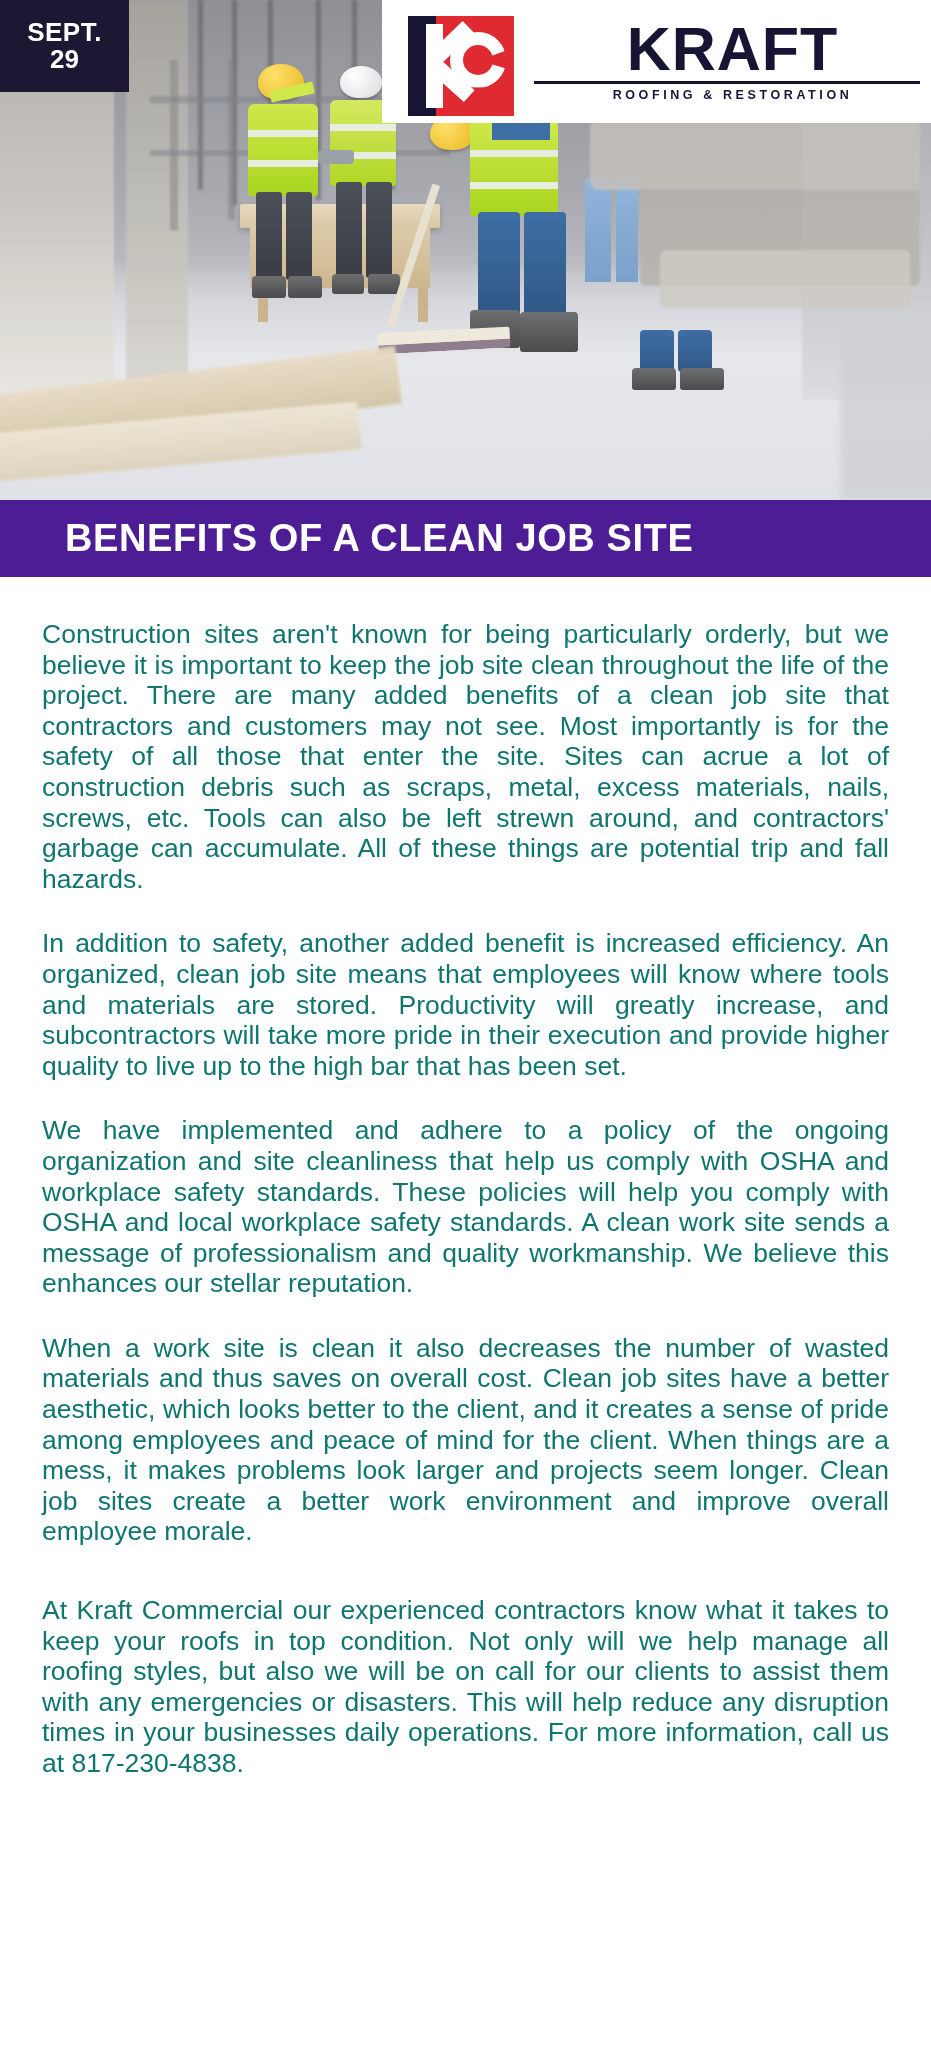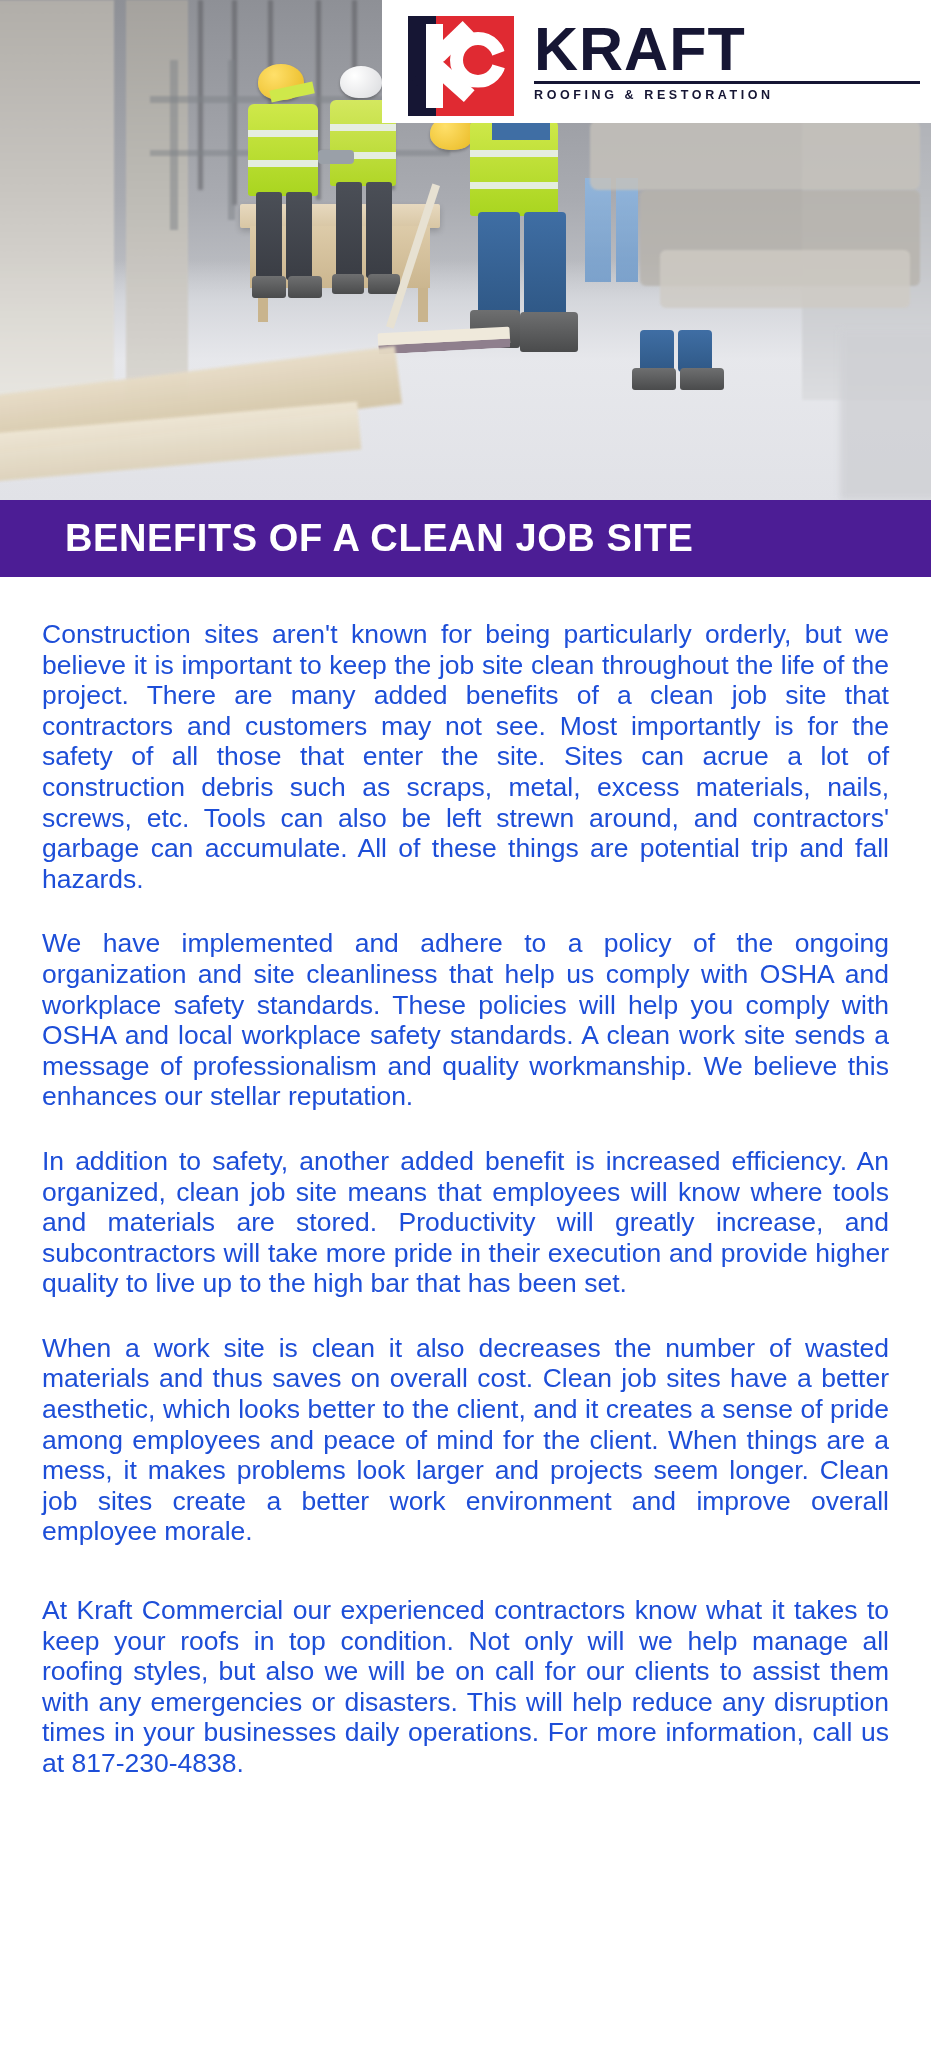--- a/index.html
+++ b/index.html
@@ -259,20 +259,21 @@
     left: 30px; top: 52px;
     width: 42px; height: 16px;
     background: #ffffff;
     transform: rotate(42deg);
     transform-origin: left center;
   }
   .logo-text {
     margin-left: 20px;
     flex: 1 1 auto;
     min-width: 0;
+    text-align: center;
   }
   .logo-text .brand {
     font-size: 61px;
     font-weight: 700;
     color: #161634;
     letter-spacing: 1px;
     line-height: .92;
   }
   .logo-text .sub {
     font-size: 25px;
@@ -321,21 +322,21 @@
     position: absolute;
     left: 0; top: 577px;
     width: 931px;
     padding: 42px 42px 0 42px;
     box-sizing: border-box;
   }
   .article p {
     margin: 0 0 34px 0;
     font-size: 26.5px;
     line-height: 1.155;
-    color: #1d4ed8;
+    color: #0f766e;
     text-align: justify;
     text-justify: inter-word;
     font-weight: 400;
   }
   .article p:last-child {
     margin-bottom: 0;
     margin-top: 48px;
   }
 </style>
 </head>
@@ -419,20 +420,24 @@
       <div class="jeans" style="left:640px; top:330px; width:34px; height:42px;"></div>
       <div class="jeans" style="left:678px; top:330px; width:34px; height:42px;"></div>
       <div class="boot" style="left:632px; top:368px; width:44px; height:22px;"></div>
       <div class="boot" style="left:680px; top:368px; width:44px; height:22px;"></div>
     </div>
 
     <div class="plank" style="left:-30px; top:372px; width:430px; height:58px; transform:rotate(-7deg);"></div>
     <div class="plank" style="left:-20px; top:418px; width:380px; height:48px; transform:rotate(-5deg); background:linear-gradient(to bottom,#efe7d6,#ddd2ba);"></div>
     <div class="debris" style="left:840px; top:330px; width:100px; height:170px; background:#cfd0d4; filter:blur(3px);"></div>
 
+    <div class="date-badge">
+      <div class="d-month">SEPT.</div>
+      <div class="d-day">29</div>
+    </div>
 
     <div class="logo-panel">
       <div class="logo-mark">
         <span class="k-blue"></span>
         <span class="red-box"></span>
         <span class="c-white"></span>
         <span class="k-white"></span>
         <span class="k-white-arm1"></span>
         <span class="k-white-arm2"></span>
       </div>
@@ -443,19 +448,19 @@
       </div>
     </div>
   </div>
 
   <div class="headline-banner">
     <h1>BENEFITS OF A CLEAN JOB SITE</h1>
   </div>
 
   <div class="article">
     <p>Construction sites aren't known for being particularly orderly, but we believe it is important to keep the job site clean throughout the life of the project. There are many added benefits of a clean job site that contractors and customers may not see. Most importantly is for the safety of all those that enter the site. Sites can acrue a lot of construction debris such as scraps, metal, excess materials, nails, screws, etc. Tools can also be left strewn around, and contractors' garbage can accumulate. All of these things are potential trip and fall hazards.</p>
+    <p>In addition to safety, another added benefit is increased efficiency. An organized, clean job site means that employees will know where tools and materials are stored. Productivity will greatly increase, and subcontractors will take more pride in their execution and provide higher quality to live up to the high bar that has been set.</p>
     <p>We have implemented and adhere to a policy of the ongoing organization and site cleanliness that help us comply with OSHA and workplace safety standards. These policies will help you comply with OSHA and local workplace safety standards. A clean work site sends a message of professionalism and quality workmanship. We believe this enhances our stellar reputation.</p>
-    <p>In addition to safety, another added benefit is increased efficiency. An organized, clean job site means that employees will know where tools and materials are stored. Productivity will greatly increase, and subcontractors will take more pride in their execution and provide higher quality to live up to the high bar that has been set.</p>
     <p>When a work site is clean it also decreases the number of wasted materials and thus saves on overall cost. Clean job sites have a better aesthetic, which looks better to the client, and it creates a sense of pride among employees and peace of mind for the client. When things are a mess, it makes problems look larger and projects seem longer. Clean job sites create a better work environment and improve overall employee morale.</p>
     <p>At Kraft Commercial our experienced contractors know what it takes to keep your roofs in top condition. Not only will we help manage all roofing styles, but also we will be on call for our clients to assist them with any emergencies or disasters. This will help reduce any disruption times in your businesses daily operations. For more information, call us at 817-230-4838.</p>
   </div>
 
 </div>
 
 </body></html>

